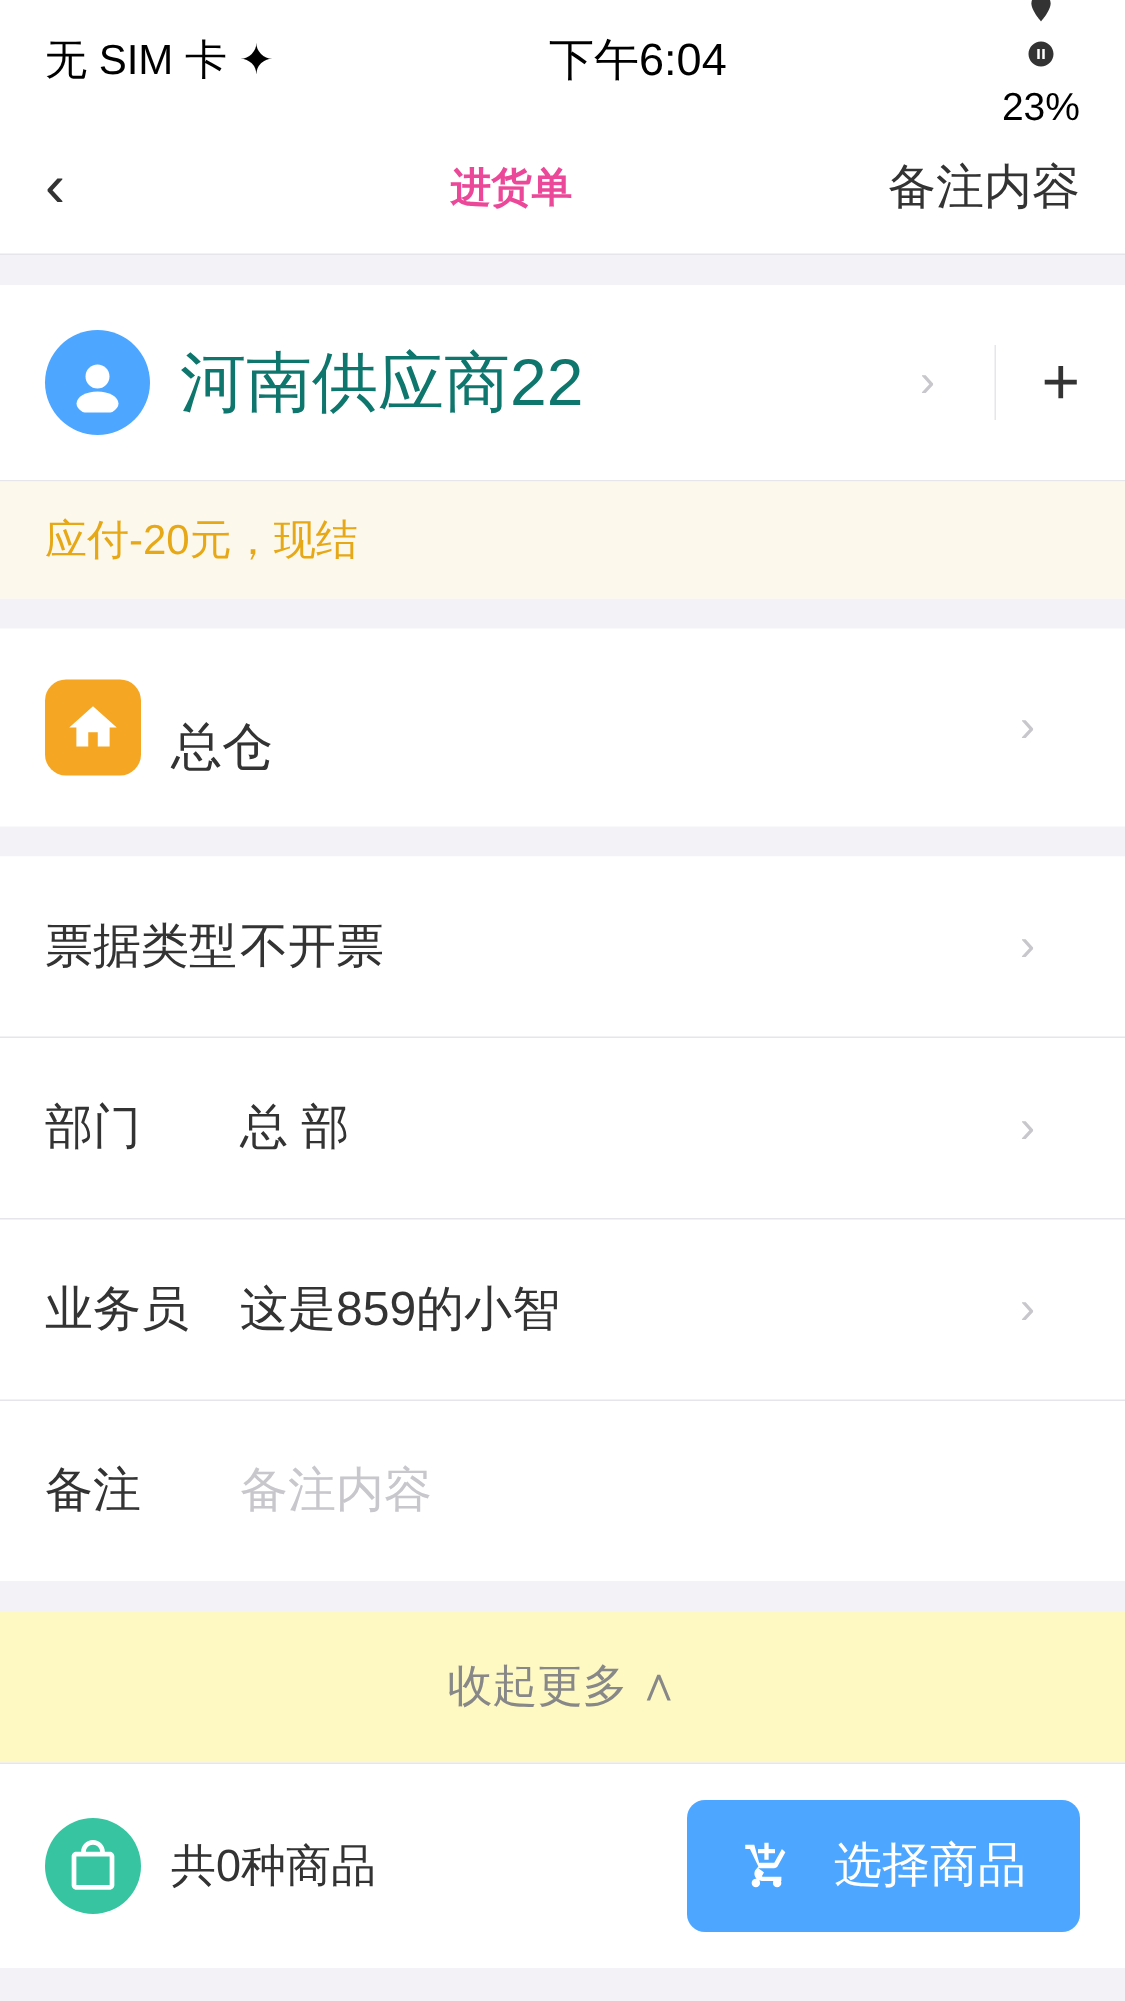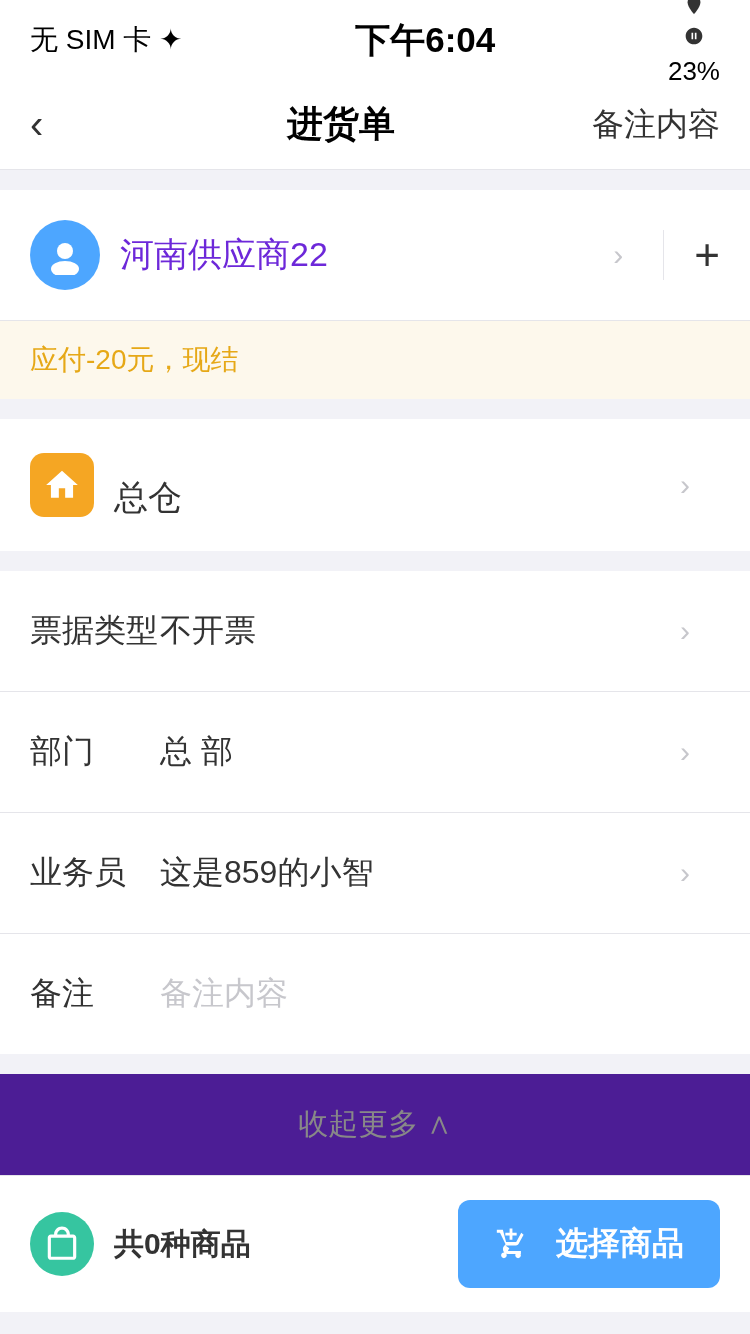--- a/index.html
+++ b/index.html
@@ -17,43 +17,43 @@
       height: 80px;
       background: #fff;
       display: flex;
       align-items: center;
       justify-content: space-between;
       padding: 0 30px;
       font-size: 28px;
       font-weight: 500;
     }
     .status-left { display: flex; align-items: flex-end; gap: 12px; }
-    .status-center { font-size: 35px; font-weight: 700; }
+    .status-center { font-size: 30px; font-weight: 400; }
     .status-right { display: flex; align-items: center; gap: 10px; font-size: 26px; flex-direction: column; }
 
     
     .nav-bar {
       height: 90px;
       background: #fff;
       display: flex;
       align-items: center;
       justify-content: space-between;
       padding: 0 30px;
       border-bottom: 1px solid #e5e5ea;
     }
     .nav-back {
       font-size: 40px;
       color: #333;
       cursor: pointer;
       width: 60px;
     }
     .nav-title {
-      font-size: 36px;
+      font-size: 27px;
       font-weight: 600;
-      color: #000000;
+      color: #ec4899;
     }
     .nav-action {
       font-size: 32px;
       color: #333;
       cursor: pointer;
     }
 
     
     .content {
       background: #f2f2f7;
@@ -79,22 +79,22 @@
       background: #4da6ff;
       display: flex;
       align-items: center;
       justify-content: center;
       margin-right: 20px;
       flex-shrink: 0;
     }
     .supplier-avatar svg { width: 40px; height: 40px; }
     .supplier-name {
       flex: 1;
-      font-size: 34px;
-      color: #6d28d9;
+      font-size: 44px;
+      color: #0f766e;
     }
     .chevron-right {
       color: #c7c7cc;
       font-size: 30px;
       margin-right: 30px;
     }
     .add-btn {
       font-size: 44px;
       color: #333;
       cursor: pointer;
@@ -160,40 +160,39 @@
       color: #333;
     }
     .form-placeholder {
       flex: 1;
       font-size: 32px;
       color: #c7c7cc;
     }
 
     
     .collapse-btn {
-      background: #4c1d95;
+      background: #fef9c3;
       padding: 30px;
       text-align: center;
       font-size: 30px;
       color: #888;
       cursor: pointer;
       display: flex;
       align-items: center;
       justify-content: center;
       gap: 10px;
     }
 
     
     .bottom-bar {
       background: #fff;
       display: flex;
       align-items: center;
       padding: 24px 30px;
       border-top: 1px solid #e5e5ea;
-      font-weight: bold;
     }
     .product-icon {
       width: 64px;
       height: 64px;
       border-radius: 50%;
       background: #36c5a0;
       display: flex;
       align-items: center;
       justify-content: center;
       margin-right: 20px;

